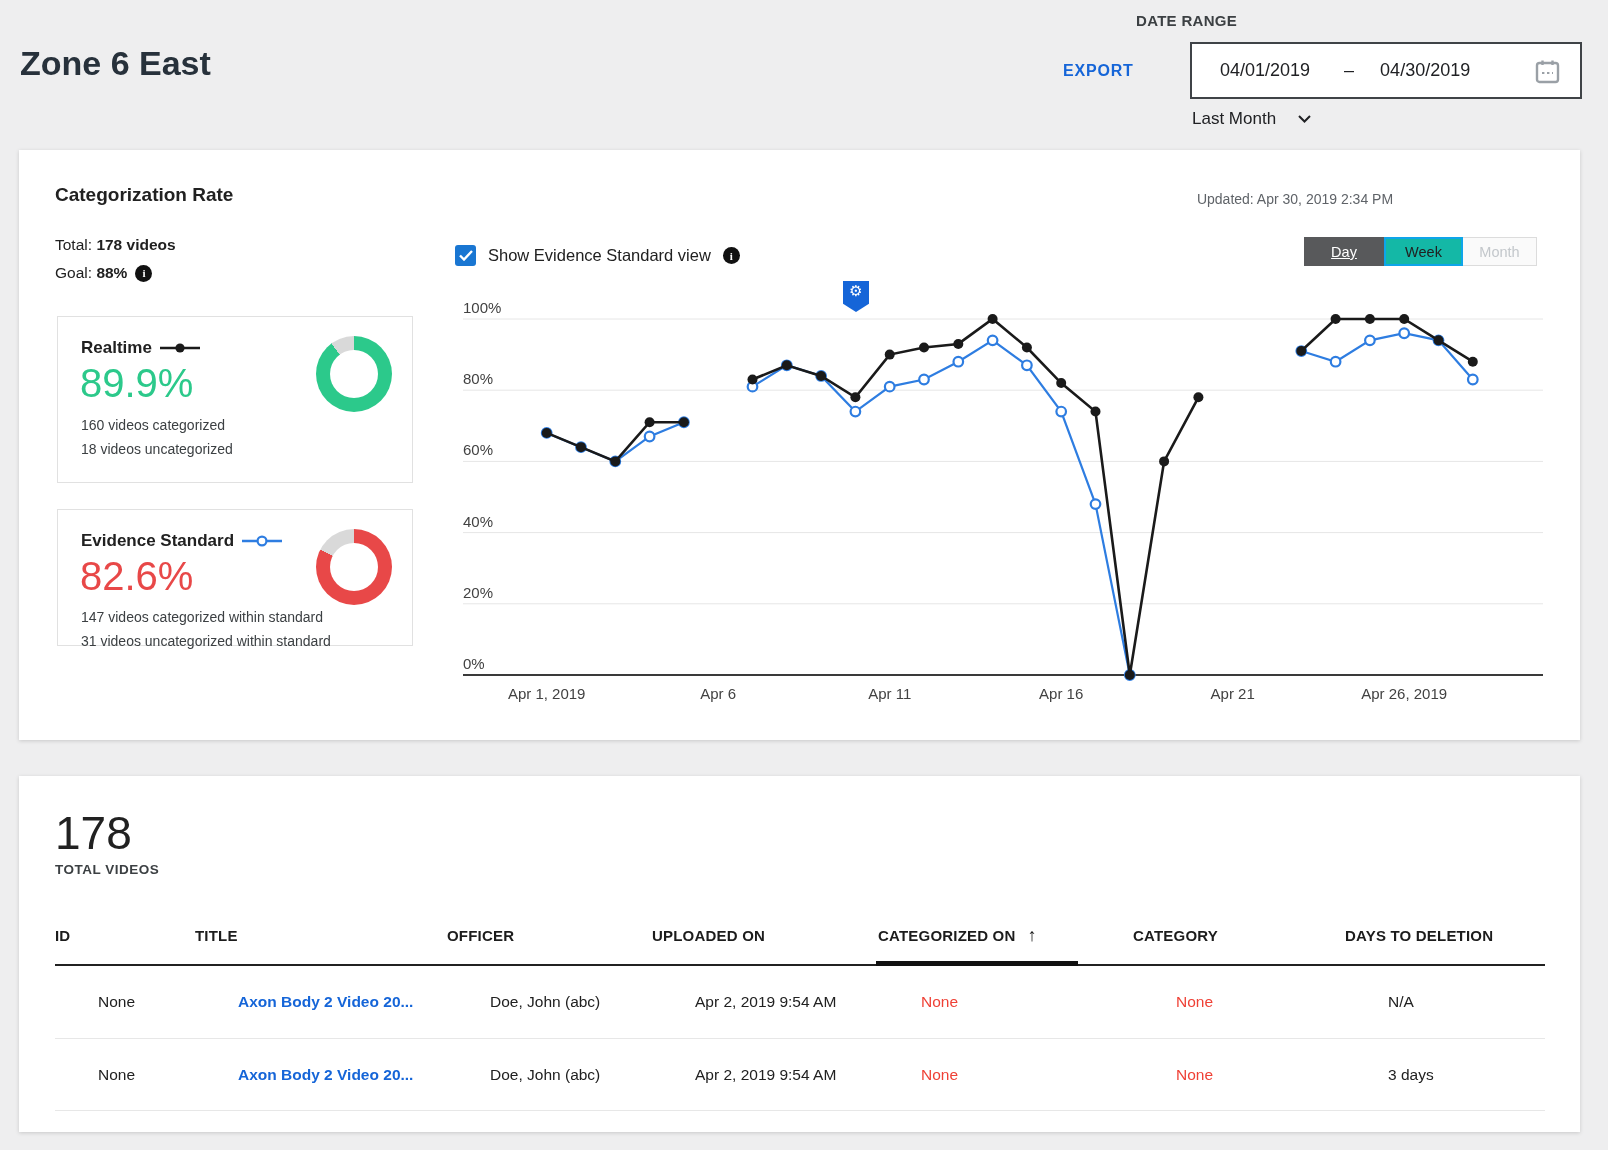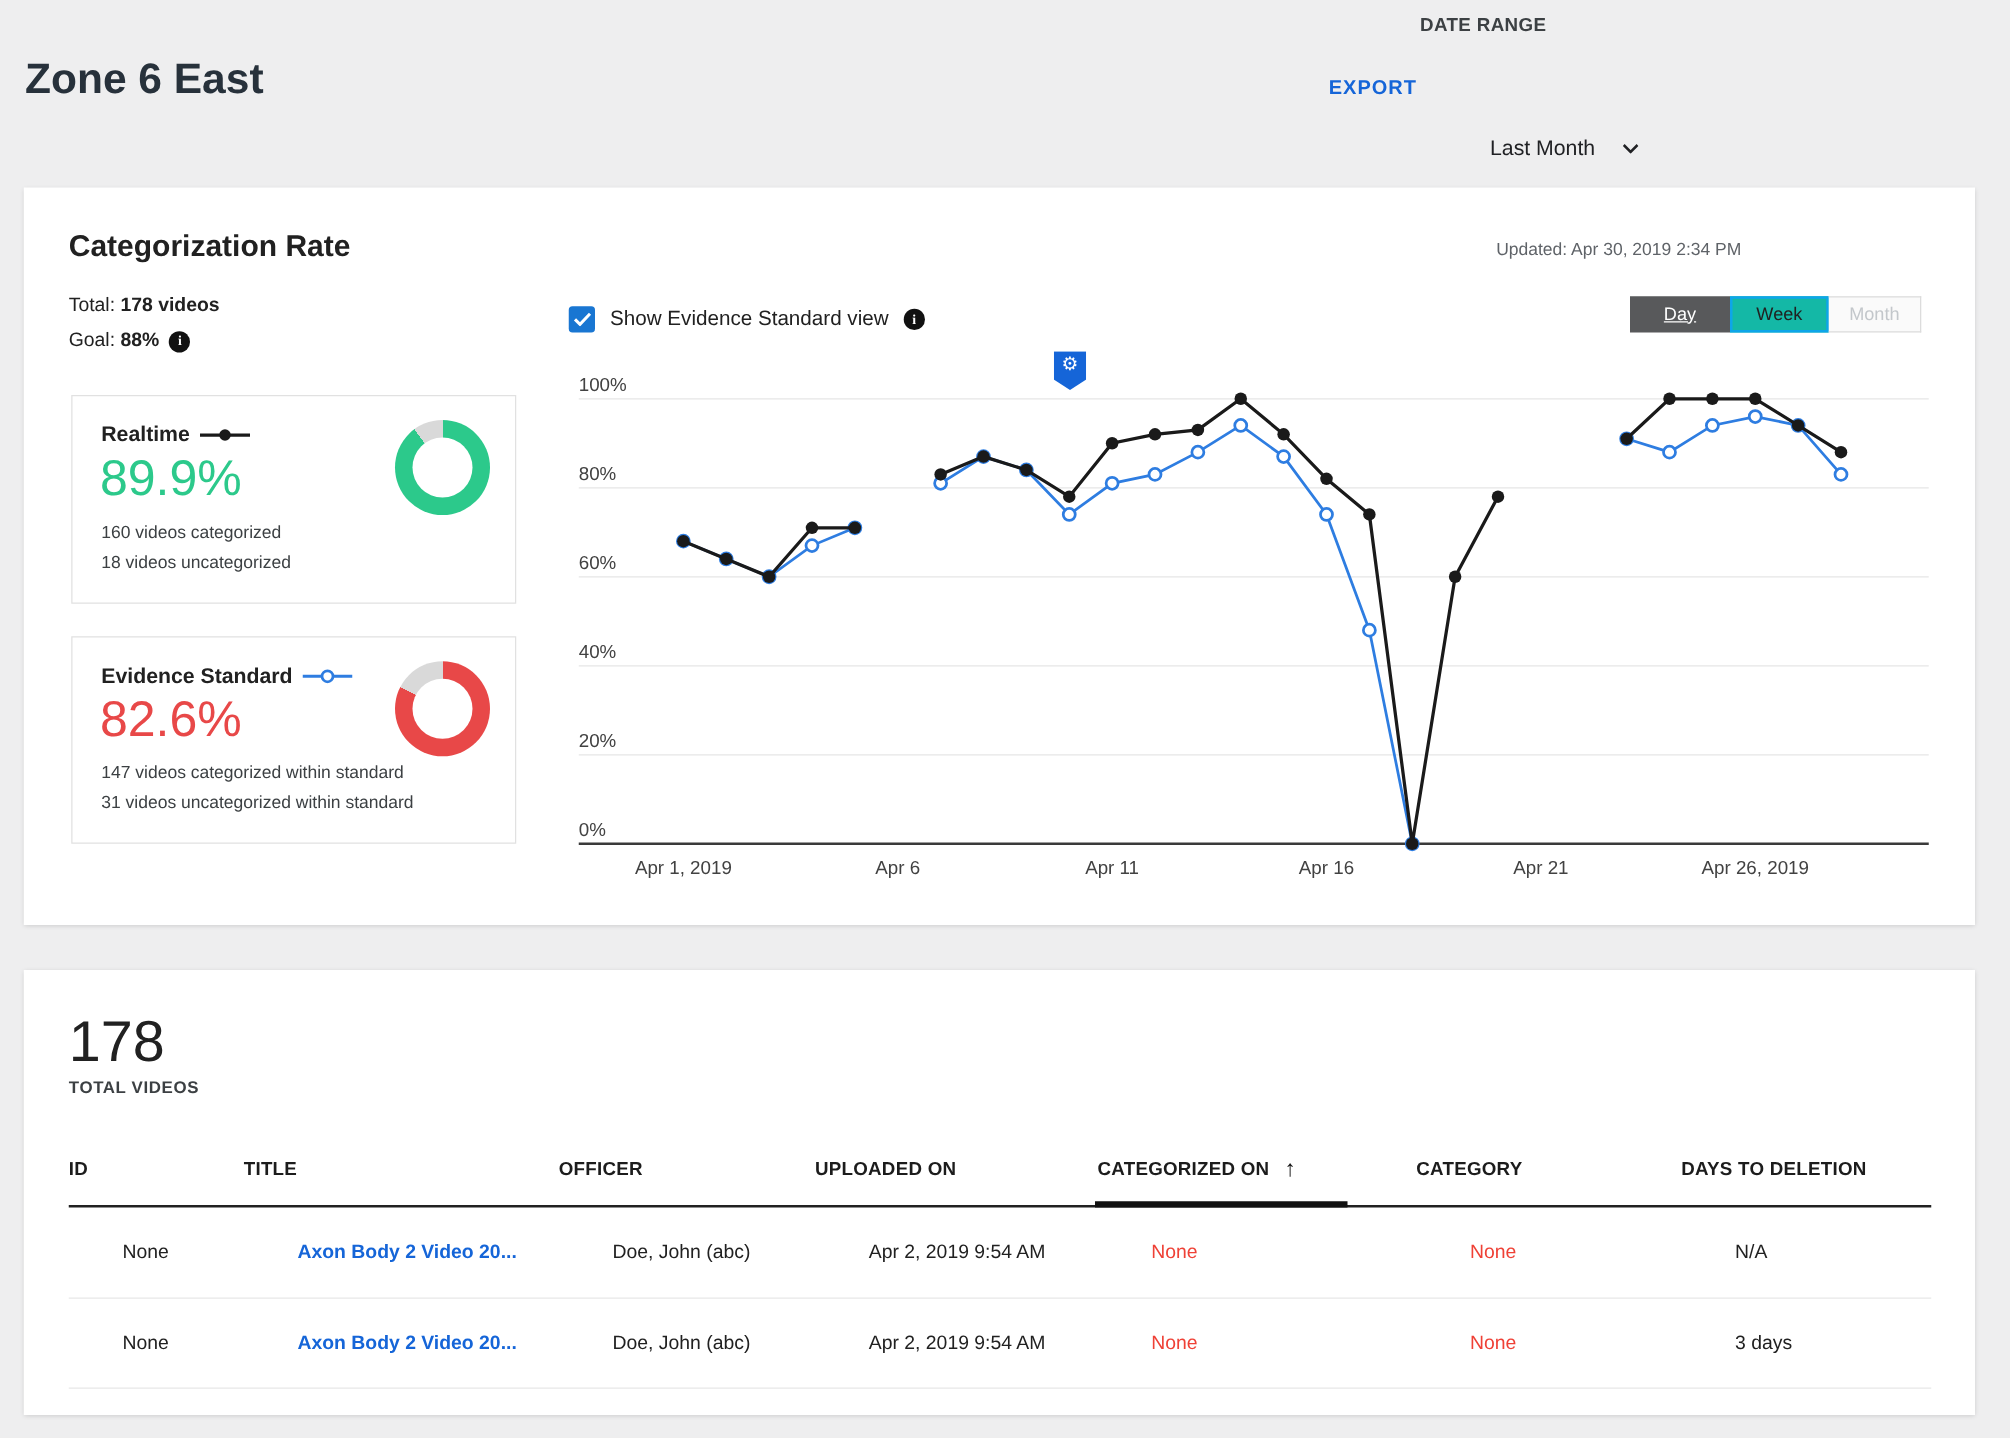--- a/index.html
+++ b/index.html
@@ -14,29 +14,29 @@
   .dr-label { left:1136px; top:12px; font-size:15px; font-weight:700; color:#3c4043; letter-spacing:0.3px; }
   .date-box { left:1190px; top:42px; width:392px; height:57px; background:#fff; border:2px solid #3f4347; display:flex; align-items:center; }
   .date-val { font-size:18px; color:#202124; }
   .date-start { margin-left:28px; }
   .date-sep { margin:0 26px 0 34px; color:#202124; }
   .cal { position:absolute; right:20px; top:15px; }
   .preset { left:1192px; top:109px; font-size:17px; color:#202124; display:flex; align-items:center; gap:22px; cursor:pointer; }
 
   
   .panel { left:19px; top:150px; width:1561px; height:590px; }
-  .panel-title { left:55px; top:184px; font-size:24px; font-weight:700; color:#212121; }
+  .panel-title { left:55px; top:184px; font-size:19px; font-weight:700; color:#212121; }
   .updated { left:1045px; top:191px; width:500px; text-align:center; font-size:14px; color:#5f6368; }
   .total-line { left:55px; top:236px; font-size:15.5px; color:#212121; }
   .goal-line { left:55px; top:264px; font-size:15.5px; color:#212121; display:flex; align-items:center; gap:8px; }
   .b { font-weight:700; }
   .info-dot { width:17px; height:17px; border-radius:50%; background:#111; color:#fff; font-size:11px; font-weight:700; display:inline-flex; align-items:center; justify-content:center; font-family:"Liberation Serif","DejaVu Serif",serif; }
 
   .stat-box { position:absolute; left:57px; width:356px; height:167px; border:1px solid #e1e1e1; background:#fff; }
-  .stat-rt { top:316px; } .stat-es { top:509px; height:166px; }
+  .stat-rt { top:316px; } .stat-es { top:509px; height:137px; }
   .stat-head { position:absolute; left:23px; top:21px; font-size:17px; font-weight:700; color:#212121; display:flex; align-items:center; gap:8px; }
   .stat-val { position:absolute; left:22px; top:44px; font-size:40px; font-weight:400; }
   .stat-d1 { position:absolute; left:23px; top:100px; font-size:14px; color:#3c4043; }
   .stat-d2 { position:absolute; left:23px; top:124px; font-size:14px; color:#3c4043; }
   .stat-es .stat-d1 { top:99px; } .stat-es .stat-d2 { top:123px; }
   .donut { position:absolute; left:258px; top:19px; width:76px; height:76px; border-radius:50%; }
   .donut::after { content:""; position:absolute; left:14px; top:14px; width:48px; height:48px; border-radius:50%; background:#fff; }
 
   .cbx-row { left:455px; top:245px; display:flex; align-items:center; gap:12px; }
   .cbx { width:21px; height:21px; background:#1976d2; border-radius:3px; display:flex; align-items:center; justify-content:center; cursor:pointer; }
@@ -74,20 +74,33 @@
 </style>
 </head>
 <body>
 
 <div id="stage">
 
   <div class="abs page-title">Zone 6 East</div>
   <div class="abs export">EXPORT</div>
   <div class="abs dr-label">DATE RANGE</div>
 
+  <div class="abs date-box">
+    <span class="date-val date-start">04/01/2019</span>
+    <span class="date-val date-sep">–</span>
+    <span class="date-val">04/30/2019</span>
+    <span class="cal">
+      <svg width="25" height="26" viewBox="0 0 25 26">
+        <rect x="2" y="4" width="21" height="19" rx="2.5" fill="none" stroke="#9aa0a6" stroke-width="2.4"></rect>
+        <line x1="7.5" y1="1.5" x2="7.5" y2="6" stroke="#9aa0a6" stroke-width="2.4"></line>
+        <line x1="17.5" y1="1.5" x2="17.5" y2="6" stroke="#9aa0a6" stroke-width="2.4"></line>
+        <line x1="7" y1="14" x2="18" y2="14" stroke="#9aa0a6" stroke-width="2.2" stroke-dasharray="2.4 2.6"></line>
+      </svg>
+    </span>
+  </div>
 
   <div class="abs preset">
     <span>Last Month</span>
     <svg width="13" height="8" viewBox="0 0 13 8">
         <polyline points="1,1 6.5,6.5 12,1" fill="none" stroke="#202124" stroke-width="2"></polyline>
       </svg>
   </div>
 
   <div class="card panel"></div>
   <div class="abs panel-title">Categorization Rate</div>

